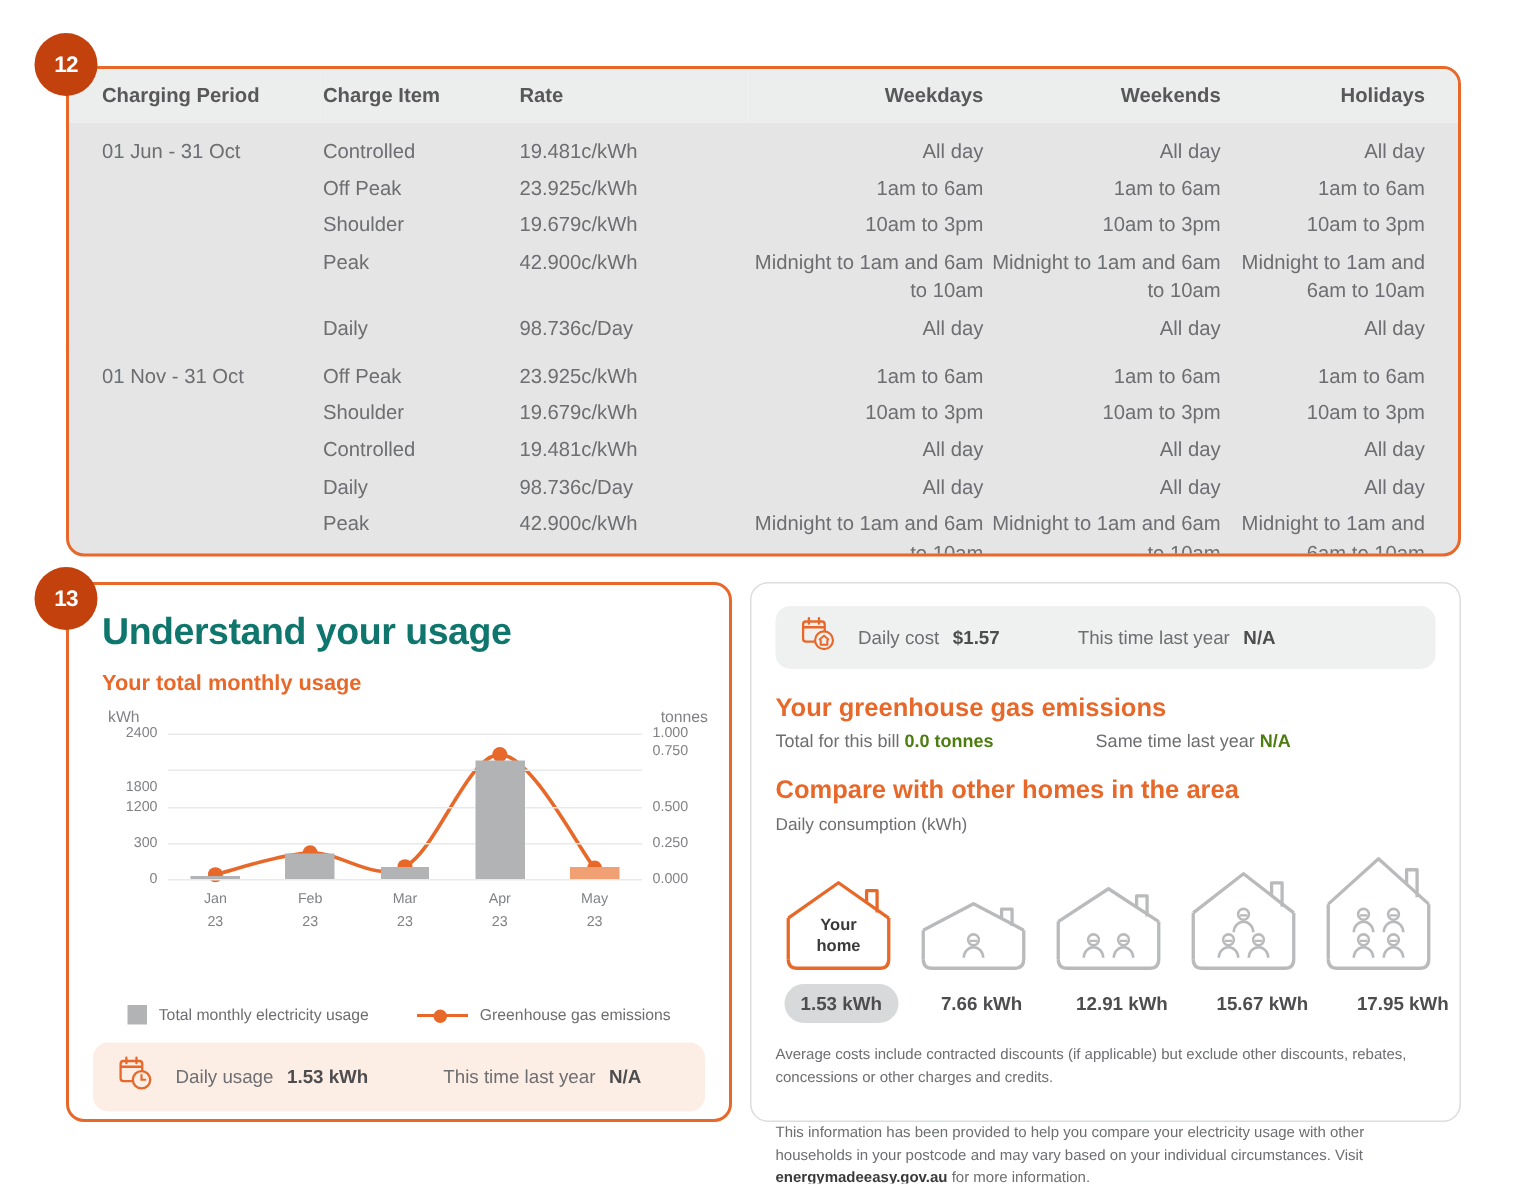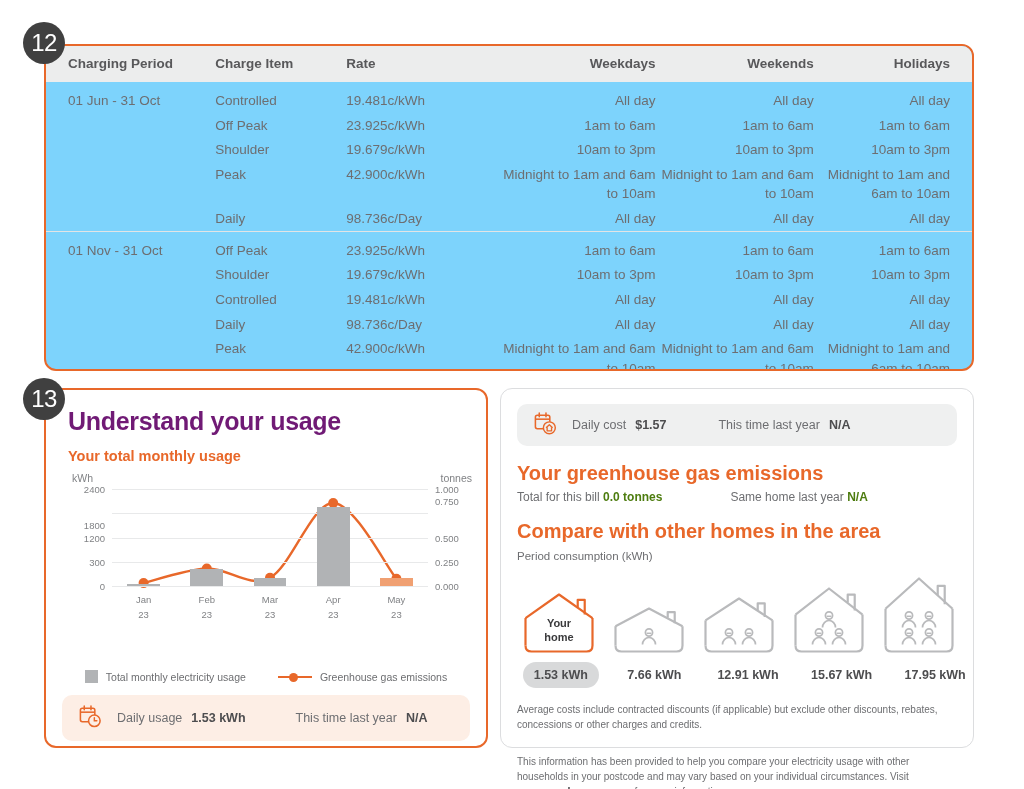--- a/index.html
+++ b/index.html
@@ -10,39 +10,39 @@
     color: #58585a;
     overflow: hidden;
   }
   .page { position: relative; width: 1024px; height: 789px; }
 
   
   .badge {
     position: absolute;
     width: 42px; height: 42px;
     border-radius: 50%;
-    background: #404040;
+    background: #c2410c;
     color: #ffffff;
-    font-size: 24px;
-    font-weight: normal;
+    font-size: 15px;
+    font-weight: bold;
     display: flex; align-items: center; justify-content: center;
     z-index: 20;
     letter-spacing: -0.5px;
   }
   #badge-12 { left: 23px; top: 22px; }
   #badge-13 { left: 23px; top: 378px; }
 
   
   .card-rates {
     position: absolute;
     left: 44px; top: 44px;
     width: 930px; height: 327px;
     border: 2.5px solid #e8682a;
     border-radius: 12px;
-    background: #7dd3fc;
+    background: #e5e5e5;
     overflow: hidden;
   }
   table.rates { width: 100%; border-collapse: collapse; }
   table.rates th {
     background: #eceded;
     font-size: 13.5px;
     font-weight: bold;
     color: #58585a;
     padding: 10px 0 11px 0;
     text-align: right;
@@ -70,21 +70,21 @@
   
   .card-usage {
     position: absolute;
     left: 44px; top: 388px;
     width: 444px; height: 360px;
     border: 2.5px solid #e8682a;
     border-radius: 12px;
     background: #fff;
   }
   .h-title {
-    color: #701a75;
+    color: #0f766e;
     font-size: 25px;
     font-weight: bold;
     letter-spacing: -0.3px;
     margin: 17px 0 0 22px;
   }
   .h-sub {
     color: #e8682a;
     font-size: 14.5px;
     font-weight: bold;
     margin: 12px 0 0 22px;
@@ -183,21 +183,21 @@
     display: flex; align-items: center;
     margin: 15px 16px 0 16px;
     height: 42px;
     border-radius: 10px;
     background: #eff0f0;
     padding: 0 16px;
     gap: 14px;
   }
   .sect-head {
     color: #e8682a;
-    font-size: 20px;
+    font-size: 17px;
     font-weight: bold;
     margin: 16px 0 0 16px;
   }
   .sect-line {
     font-size: 12px;
     color: #6d6e71;
     margin: 5px 0 0 16px;
     display: flex;
   }
   .sect-line b { color: #4d7c0f; }
@@ -451,27 +451,27 @@
       </div>
     </div>
 
     <div class="sect-head">Your greenhouse gas emissions</div>
     <div class="sect-line">
       <span>
         <span>Total for this bill</span>
         <b>0.0 tonnes</b>
       </span>
       <span class="second">
-        <span>Same home last year</span>
+        <span>Same time last year</span>
         <b>N/A</b>
       </span>
     </div>
 
     <div class="sect-head">Compare with other homes in the area</div>
-    <div class="sub-note">Period consumption (kWh)</div>
+    <div class="sub-note">Daily consumption (kWh)</div>
 
     <div class="homes" id="homes-row">
         <div class="home-col">
           <div class="home-holder" style="width: 72px; height: 62px;"><svg width="72" height="62" viewBox="0 0 72 62">
               <path d="M 2.5 53.5 Q 2.5 59.5 8.5 59.5 L 63.5 59.5 Q 69.5 59.5 69.5 53.5 L 69.5 26.04" fill="none" stroke="#e8682a" stroke-width="2.2"></path>
               <path d="M 2.5 53.5 L 2.5 26.04" fill="none" stroke="#e8682a" stroke-width="2.2"></path>
               <path d="M 2.5 26.04 L 36 2.5 L 69.5 26.04" fill="none" stroke="#e8682a" stroke-width="2.2" stroke-linejoin="round"></path>
               <path d="M 54.72 15.1032 L 54.72 7.811999999999999 L 61.72 7.811999999999999 L 61.72 22.394399999999997" fill="none" stroke="#e8682a" stroke-width="2.2" stroke-linejoin="round"></path>
             </svg><div class="your-home-text">Your<br>home</div></div>
         </div>

